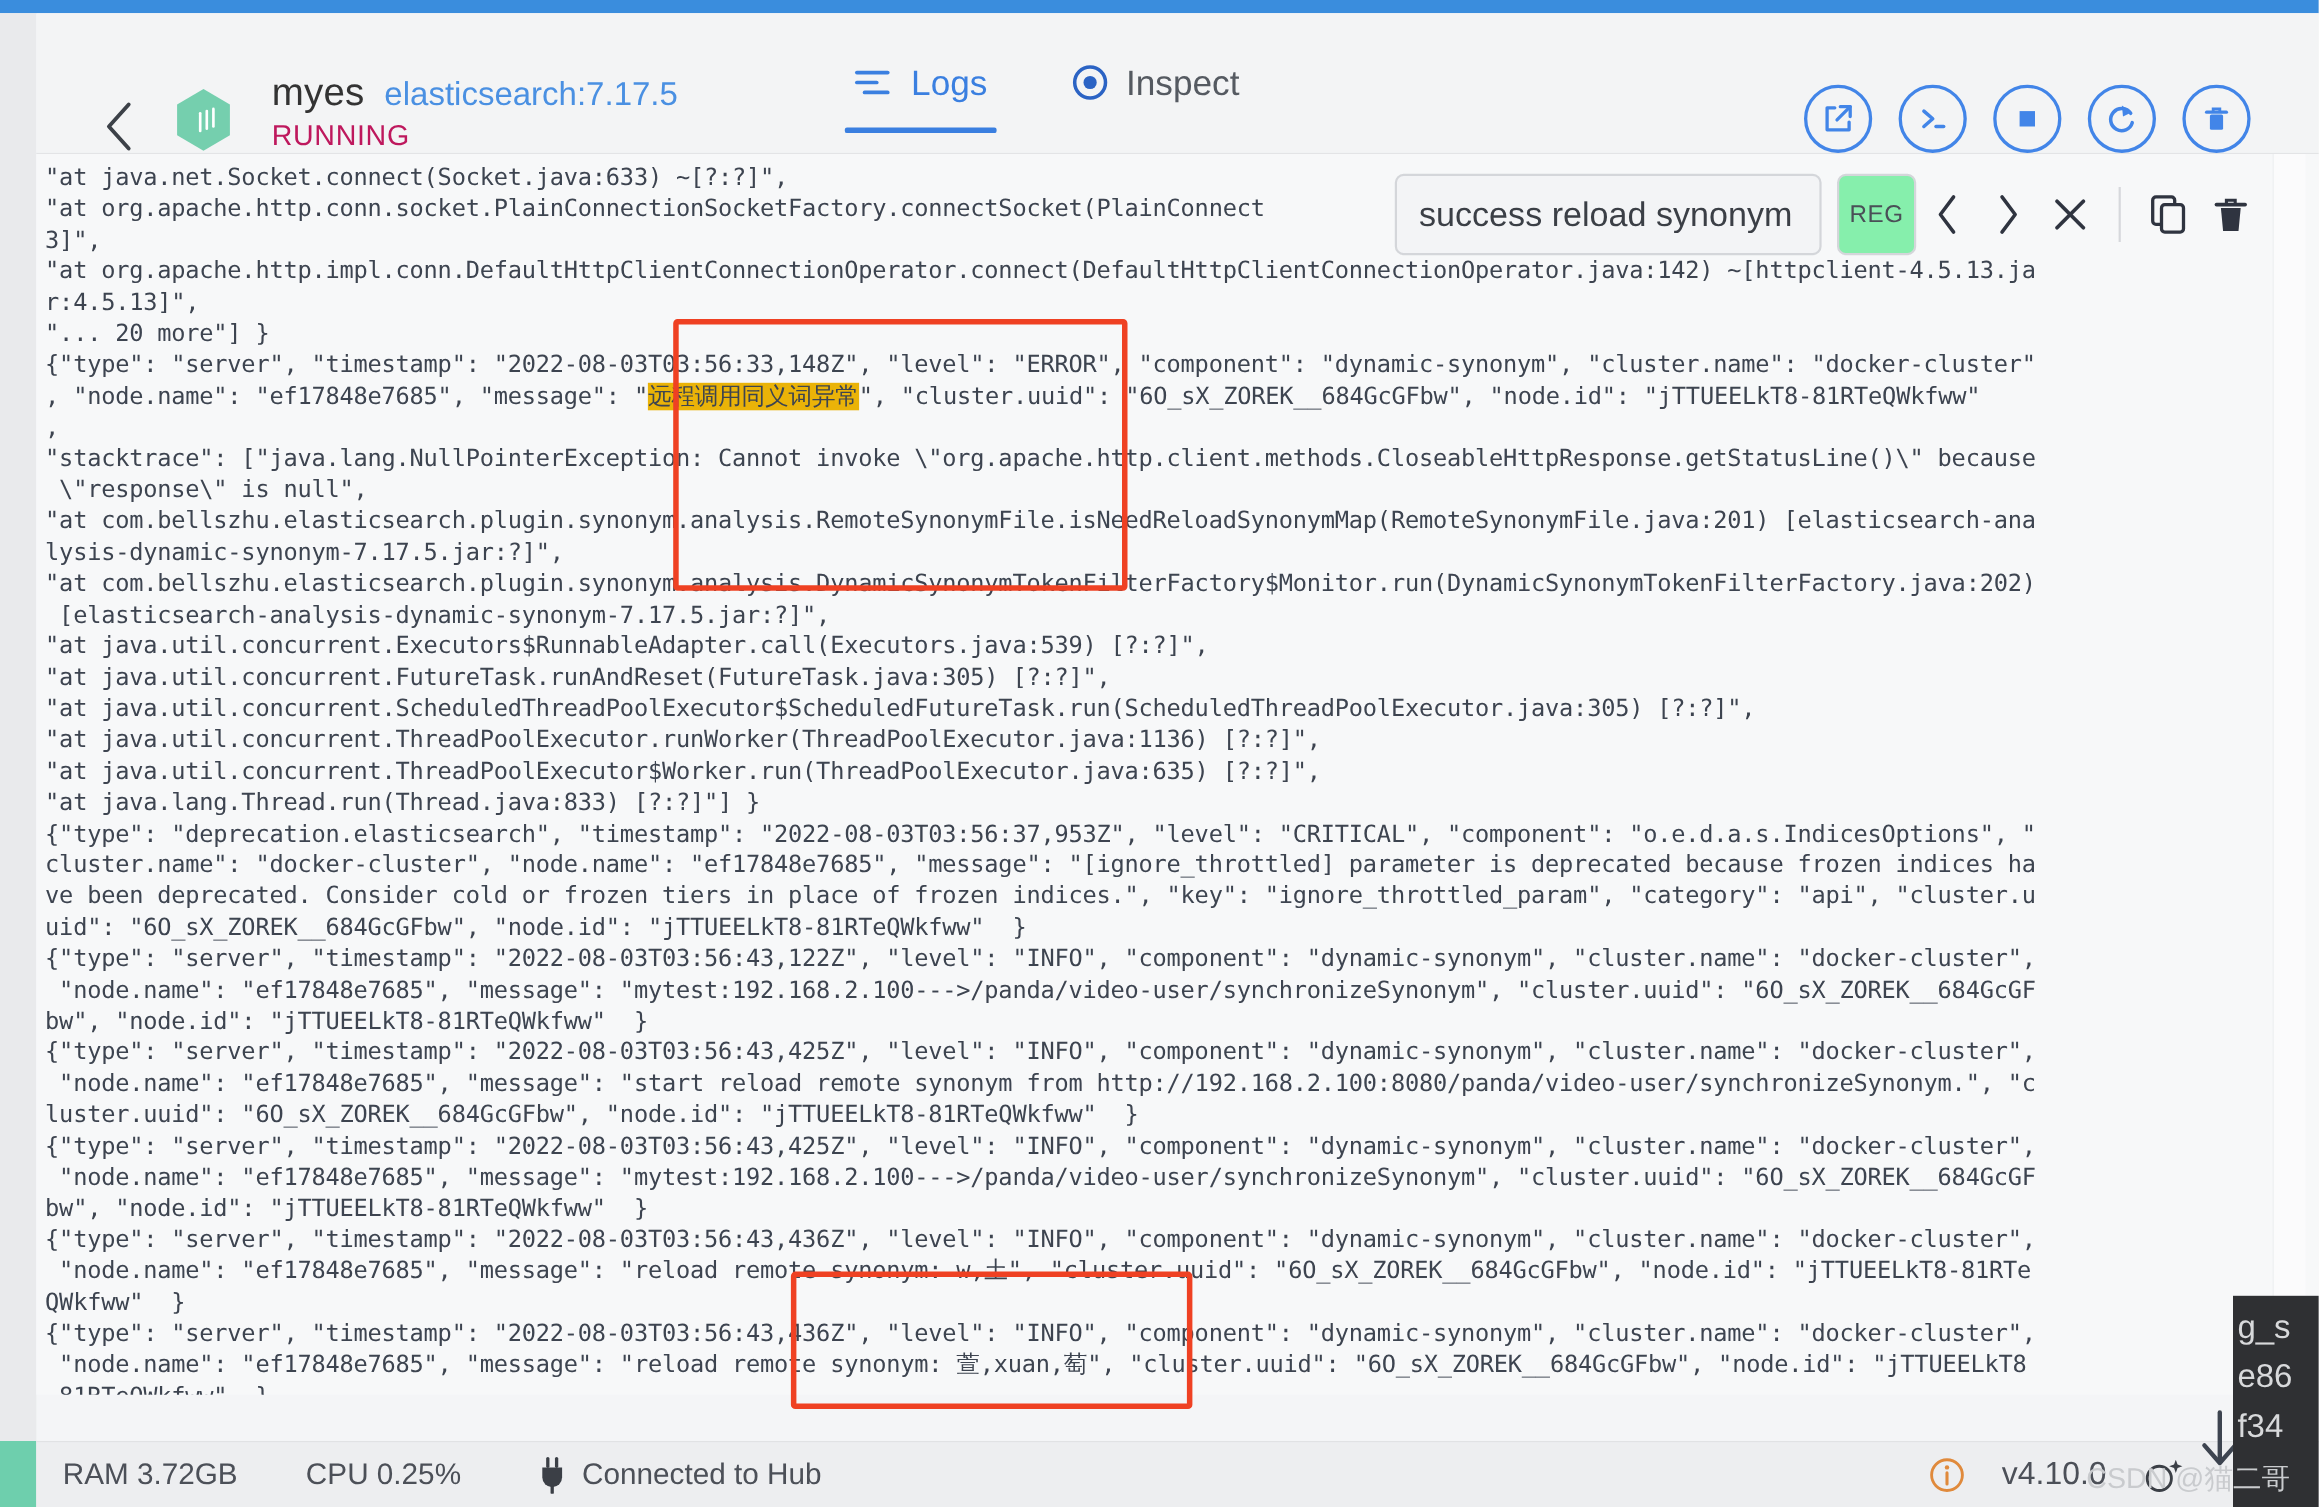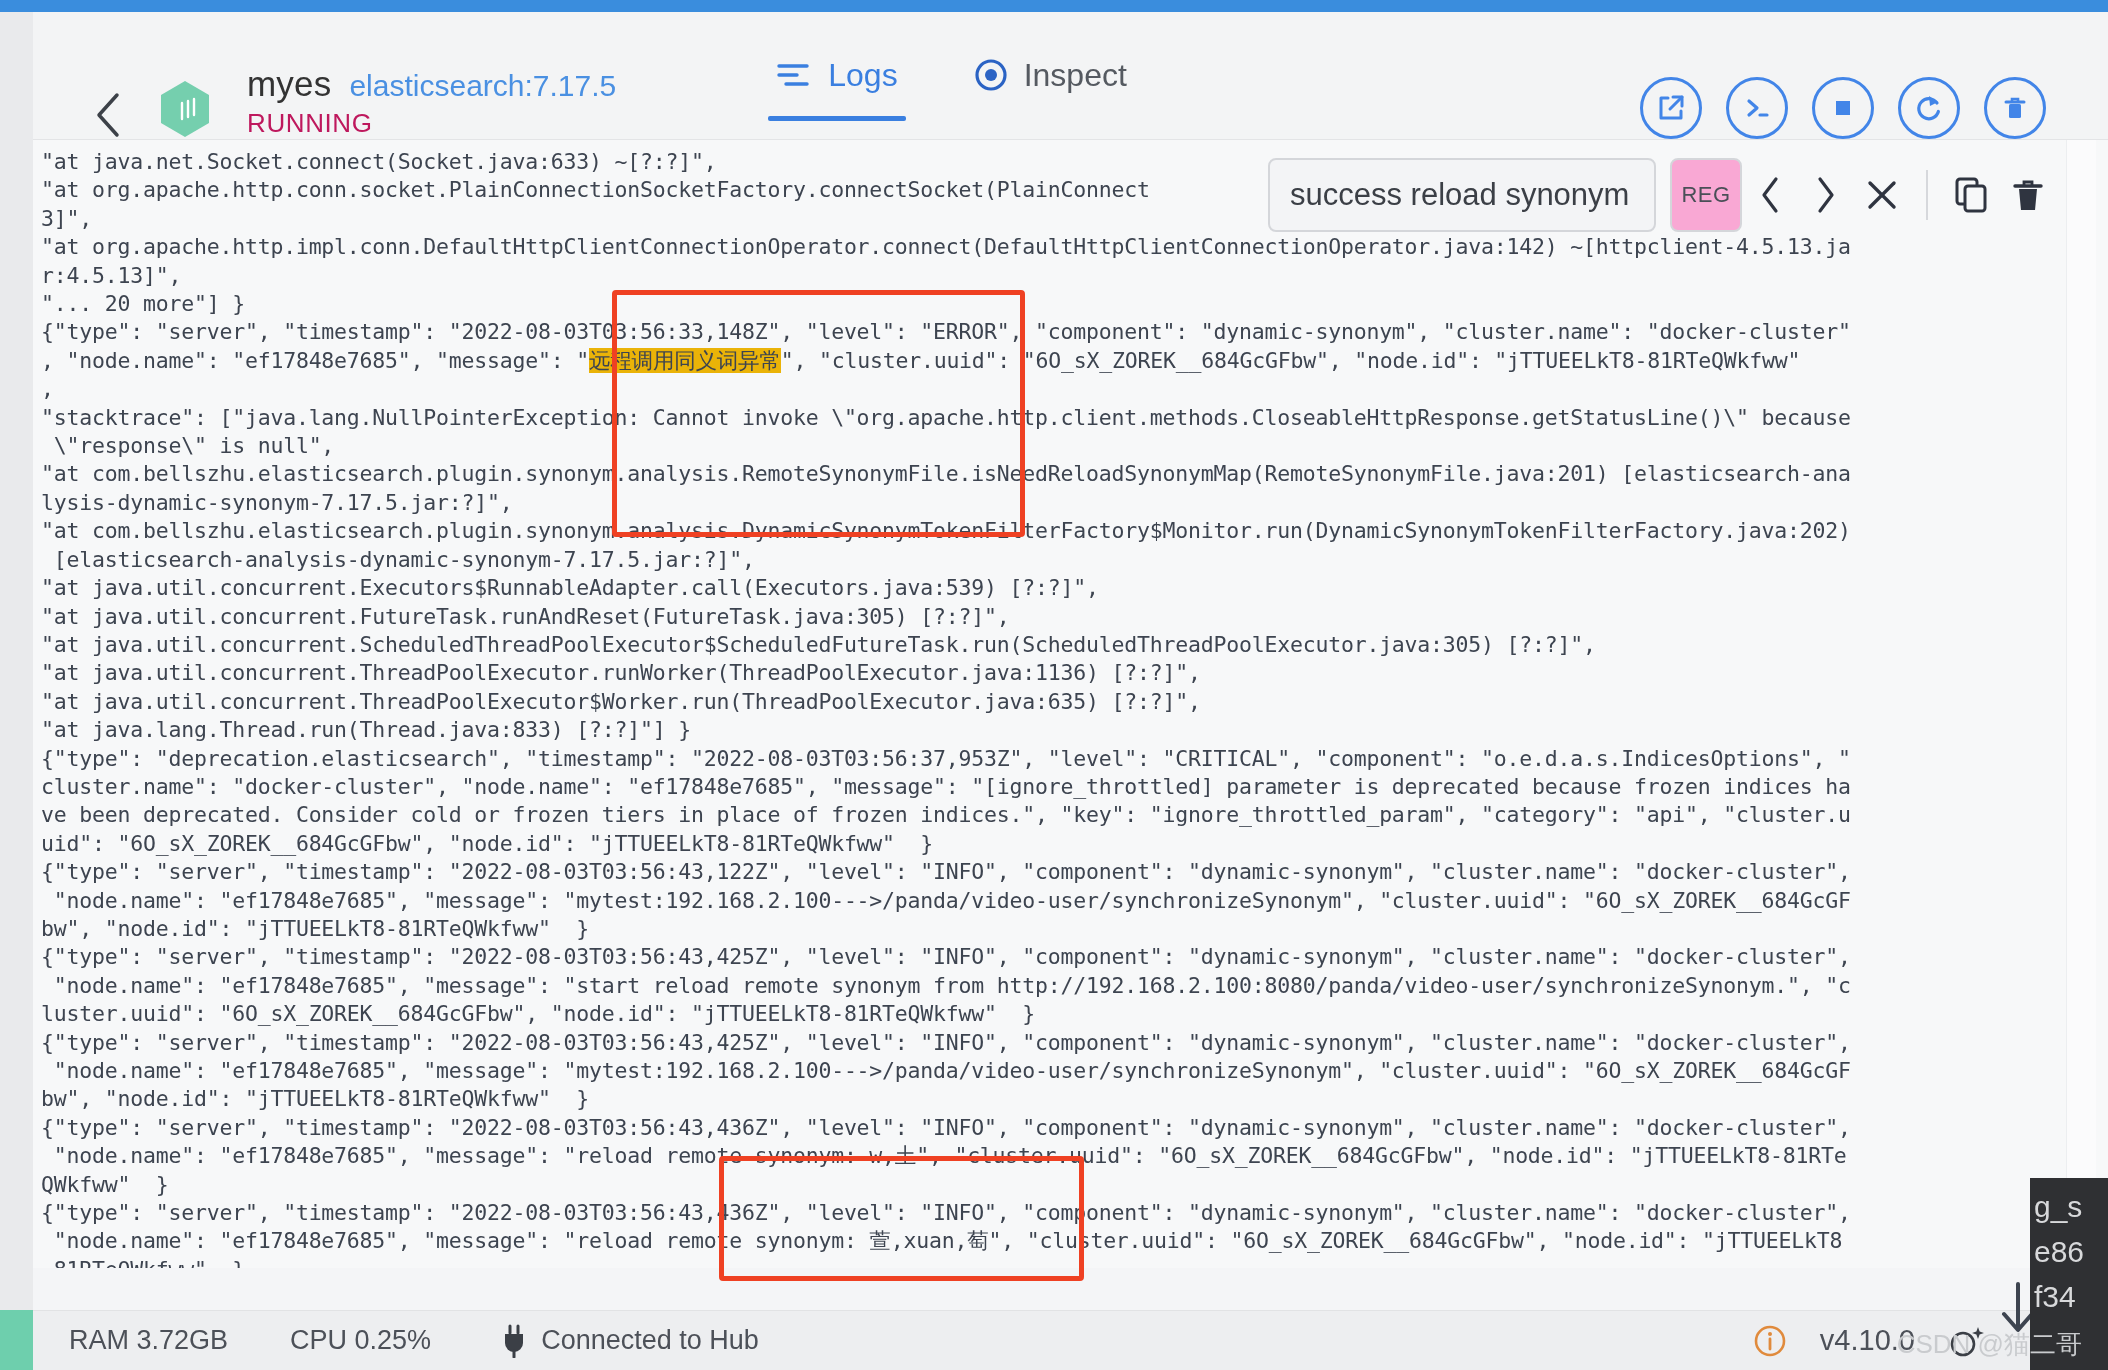--- a/index.html
+++ b/index.html
@@ -106,21 +106,21 @@
     background: #f3f4f6;
     border: 2px solid #d4d6da;
     border-radius: 8px;
     display: flex; align-items: center;
     padding: 0 20px;
     font-size: 31px; color: #3b3f46;
   }
   .reg-btn {
     margin-left: 14px;
     width: 72px; height: 74px;
-    background: #f9a8d4;
+    background: #86efac;
     border: 2px solid #d4d6da;
     border-radius: 8px;
     display: flex; align-items: center; justify-content: center;
     font-size: 22px; color: #4a4f57; letter-spacing: .5px;
     cursor: pointer;
   }
   .sb-icon {
     width: 56px; height: 74px;
     display: flex; align-items: center; justify-content: center;
     cursor: pointer; color: #2f3440;
@@ -172,21 +172,21 @@
 
   
   .footer {
     position: absolute; bottom: 0; left: 33px;
     width: 2075px; height: 60px;
     background: #edeef0;
     display: flex; align-items: center;
     border-top: 1px solid #e1e2e4;
   }
   .f-item { font-size: 27px; color: #4c5058; display: flex; align-items: center; gap: 14px; }
-  #footer-ram { margin-left: 36px; }
+  #footer-ram { margin-left: 24px; }
   #footer-cpu { margin-left: 62px; }
   #footer-hub { margin-left: 70px; }
   .f-right { margin-left: auto; margin-right: 120px; display: flex; align-items: center; gap: 33px; }
   .version-txt { font-size: 29px; color: #4c5058; }
 
   
   .watermark {
     position: absolute; right: 26px; bottom: 8px;
     font-size: 26px; color: #c9cbce;
     z-index: 30;

